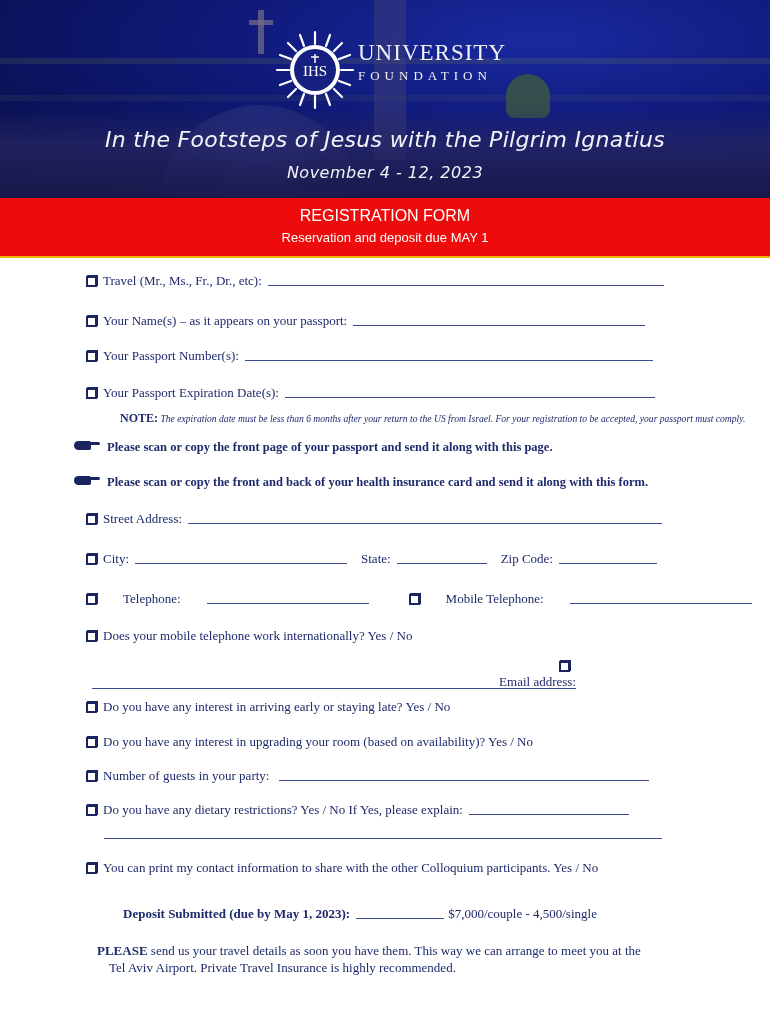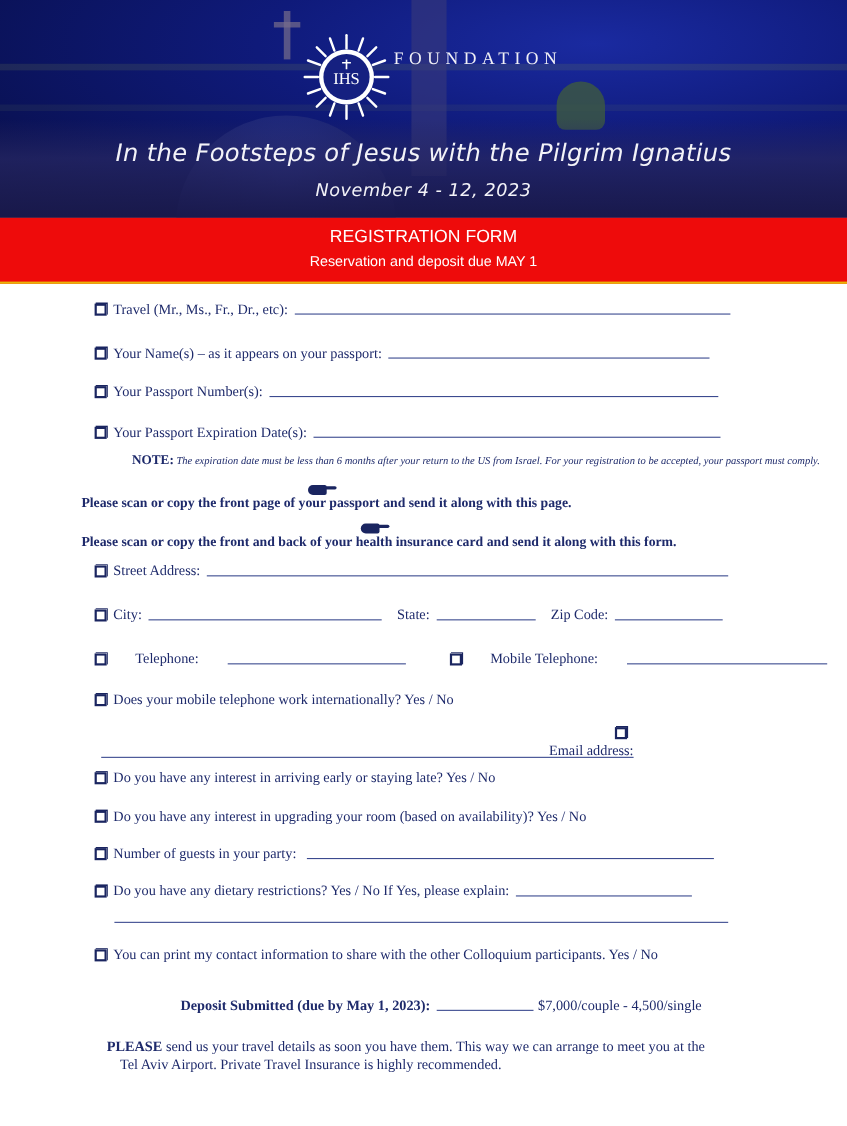--- a/index.html
+++ b/index.html
@@ -13,41 +13,41 @@
   .hero .dome { position:absolute; left:160px; top:105px; width:200px; height:200px; border-radius:50%;
           background: radial-gradient(circle at 50% 30%, #2a3590 0%, #1a226a 60%, #141a55 100%); opacity:.85; }
   .hero .gold-dome { position:absolute; left:506px; top:74px; width:44px; height:44px; border-radius:50% 50% 8px 8px;
           background:#3d5a40; opacity:.8; }
   .hero .tower { position:absolute; left:374px; top:0; width:32px; height:160px; background:rgba(60,60,120,0.55); }
   .hero .cross-v { position:absolute; left:258px; top:10px; width:6px; height:44px; background:rgba(120,110,140,0.7); }
   .hero .cross-h { position:absolute; left:249px; top:20px; width:24px; height:5px; background:rgba(120,110,140,0.7); }
   .logo { position:absolute; left:275px; top:30px; width:80px; height:80px; }
   .logo-text { position:absolute; left:358px; top:42px; color:#f0f0f5; font-family:"Liberation Serif",serif; }
   .logo-text .l1, .logo-text .l2 { font-size:23px; letter-spacing:1px; line-height:22px; display:block; }
-  .logo-text .l3 { font-size:16px; letter-spacing:5px; line-height:20px; display:block; margin-top:2px; }
+  .logo-text .l3 { font-size:13px; letter-spacing:5px; line-height:20px; display:block; margin-top:2px; }
   .tagline { position:absolute; left:0; width:770px; top:127px; text-align:center; color:#f3f3f8;
              font-family:"DejaVu Sans",sans-serif; font-style:italic; font-size:22px; letter-spacing:.3px; }
   .dates { position:absolute; left:0; width:770px; top:163px; text-align:center; color:#f3f3f8;
            font-family:"DejaVu Sans",sans-serif; font-style:italic; font-size:16px; letter-spacing:.5px; }
   .banner { position:absolute; left:0; top:198px; width:770px; height:58px; background:#ee0b0b; color:#fff;
             text-align:center; font-family:"Liberation Sans",sans-serif; border-bottom:2px solid #eab308; }
   .banner .t1 { font-size:16px; margin-top:9px; display:block; }
   .banner .t2 { font-size:13px; margin-top:5px; display:block; }
   .row { position:absolute; left:86px; font-size:13px; color:#1e2a6b; white-space:nowrap; display:flex; align-items:flex-end; }
   .cb { display:inline-block; width:11px; height:11px; border:2px solid #1a2560; box-sizing:border-box;
         margin-right:6px; position:relative; top:-2px; box-shadow:1px -1px 0 #1a2560; }
   .line { display:inline-block; border-bottom:1px solid #3b4a8f; height:1px; margin-left:6px; position:relative; top:-3px; }
   .note { position:absolute; left:76px; top:411px; font-size:10.5px; color:#1e2a6b; white-space:nowrap; }
   .note b { font-style:normal; font-size:12px;margin-left:44px; }
   .note i { font-size:9.6px; }
-  .hand-row { position:absolute; left:74px; font-size:12.5px; font-weight:bold; color:#1e2a6b; white-space:nowrap; display:flex; align-items:center;flex-direction:column; }
+  .hand-row { position:absolute; left:74px; font-size:12.5px; font-weight:bold; color:#1e2a6b; white-space:nowrap; display:flex; align-items:flex-start; }
   .hand { display:inline-block; width:26px; height:10px; margin-right:7px; position:relative; }
   .hand::before { content:""; position:absolute; left:0; top:1px; width:17px; height:9px; background:#1a2560; border-radius:5px 2px 2px 5px; }
   .hand::after { content:""; position:absolute; left:14px; top:2px; width:12px; height:3px; background:#1a2560; border-radius:2px; }
-  .deposit { position:absolute; left:123px; top:906px; font-size:13px; color:#1e2a6b; white-space:nowrap; display:flex; align-items:flex-end;margin-left:41px; }
+  .deposit { position:absolute; left:123px; top:906px; font-size:13px; color:#1e2a6b; white-space:nowrap; display:flex; align-items:flex-end; }
   .deposit b { font-weight:bold; }
   .please { position:absolute; left:97px; top:942px; width:580px; font-size:13px; color:#1e2a6b; line-height:17px; }
   .please b { font-weight:bold; }
   .please .l2 { padding-left:12px; display:block; }
 </style>
 </head>
 <body>
 
 <div class="hero">
   <div class="sky-band" style="top:58px;"></div>
@@ -78,20 +78,21 @@
       <line x1="75" y1="25" x2="64" y2="29"></line>
         <line x1="75" y1="55" x2="64" y2="51"></line>
     </g>
     <circle cx="40" cy="40" r="25" fill="#ffffff"></circle>
     <circle cx="40" cy="40" r="21" fill="#152080"></circle>
     <text x="40" y="46" text-anchor="middle" fill="#ffffff" font-family="Liberation Serif, serif" font-size="15">IHS</text>
     <line x1="40" y1="24" x2="40" y2="33" stroke="#fff" stroke-width="1.5"></line>
     <line x1="36" y1="27" x2="44" y2="27" stroke="#fff" stroke-width="1.5"></line>
   </svg>
   <div class="logo-text">
+    <span class="l2">UNIVERSITY</span>
     <span class="l3">FOUNDATION</span>
   </div>
   <div class="tagline">In the Footsteps of Jesus with the Pilgrim Ignatius</div>
   <div class="dates">November 4 - 12, 2023</div>
 </div>
 
 <div class="banner">
   <span class="t1">REGISTRATION FORM</span>
   <span class="t2">Reservation and deposit due MAY 1</span>
 </div>

